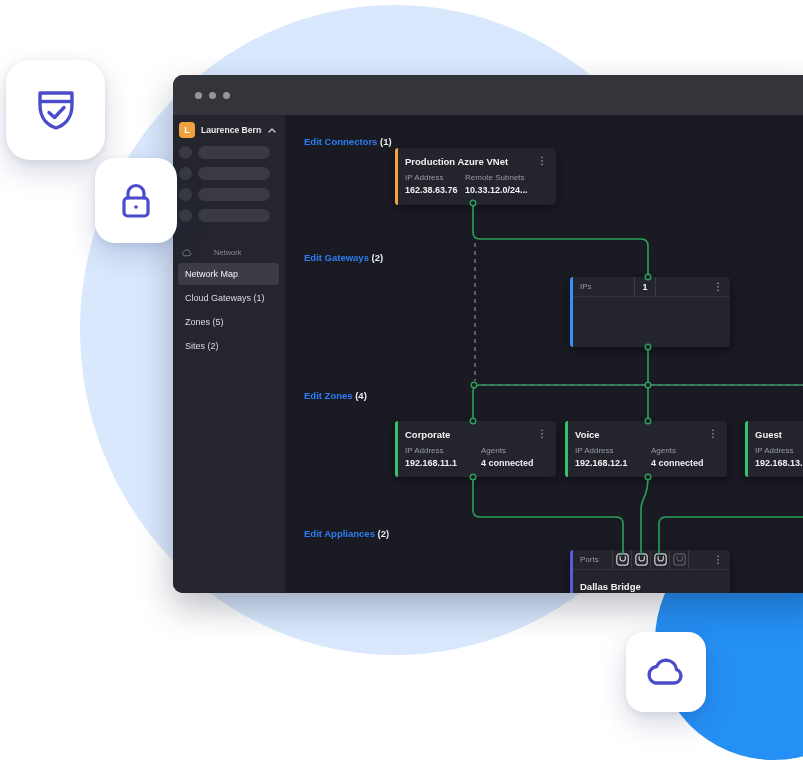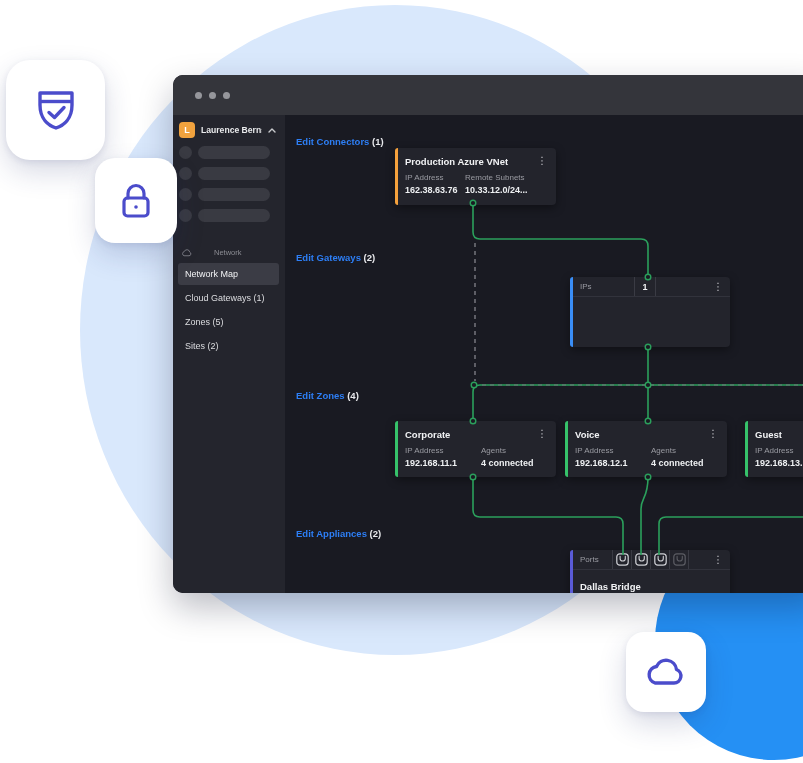--- a/index.html
+++ b/index.html
@@ -37,21 +37,21 @@
   #network-header { display:flex; align-items:center; gap:22px; margin:26px 0 6px 2px;
     color:#8b8c93; font-size:7.5px; }
   .side-item { font-size:9px; color:#dcdde0; padding:6px 7px; border-radius:3px;
     margin:0 -3px 2px -1px; white-space:nowrap; }
   .side-item.selected { background:#3b3c45; color:#f2f3f5; }
 
   
   #canvas { flex:1; position:relative; background:#191a22; overflow:hidden; }
   #connector-svg { position:absolute; left:0; top:0; z-index:3; pointer-events:none; }
 
-  .edit-link { position:absolute; left:11px; font-size:9.5px; font-weight:bold;
+  .edit-link { position:absolute; left:19px; font-size:9.5px; font-weight:bold;
     color:#2d7ef5; white-space:nowrap; z-index:2; cursor:pointer; }
   .edit-link .count { color:#e8e9ec; font-weight:bold; }
 
   .card { position:absolute; background:#23242c; border-radius:4px; z-index:2;
     box-shadow:0 3px 10px rgba(0,0,0,.4); }
   .card .accent { position:absolute; left:0; top:0; bottom:0; width:3px;
     border-radius:4px 0 0 4px; }
   .card-title { font-size:9.5px; font-weight:bold; color:#f1f2f4; }
   .head-row { display:flex; align-items:flex-start; padding:8px 6px 0 10px; }
   .head-row .card-title { flex:1; }

